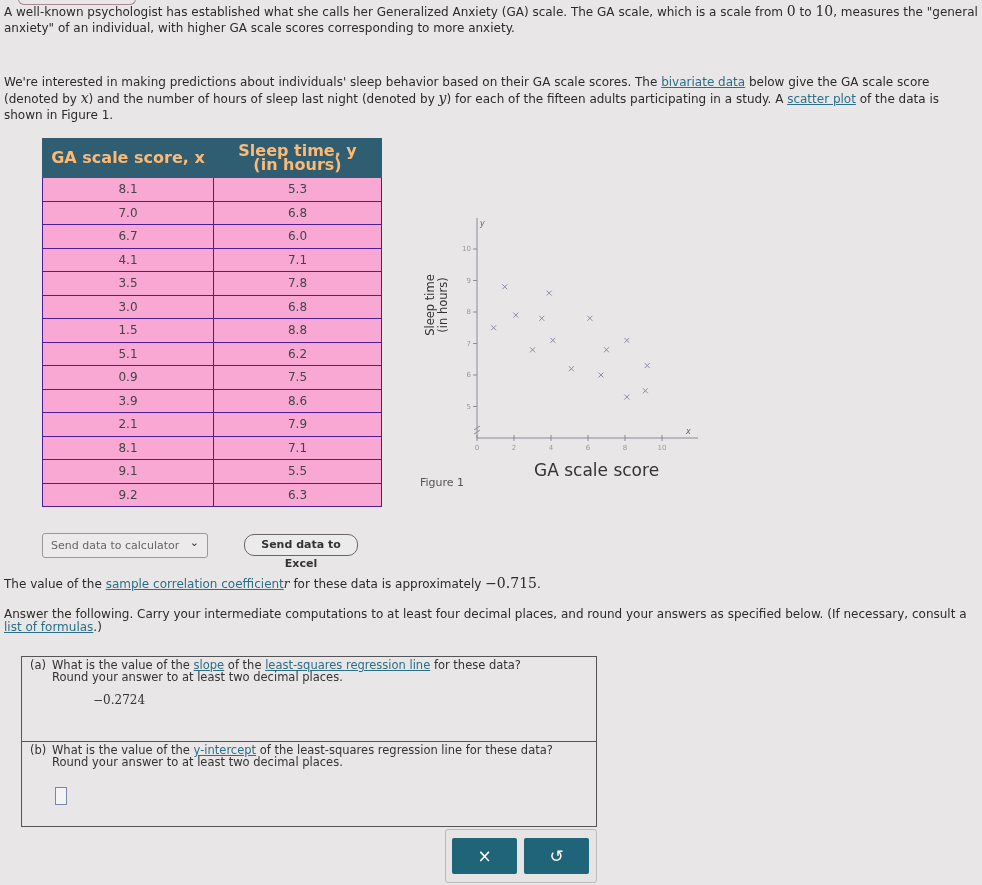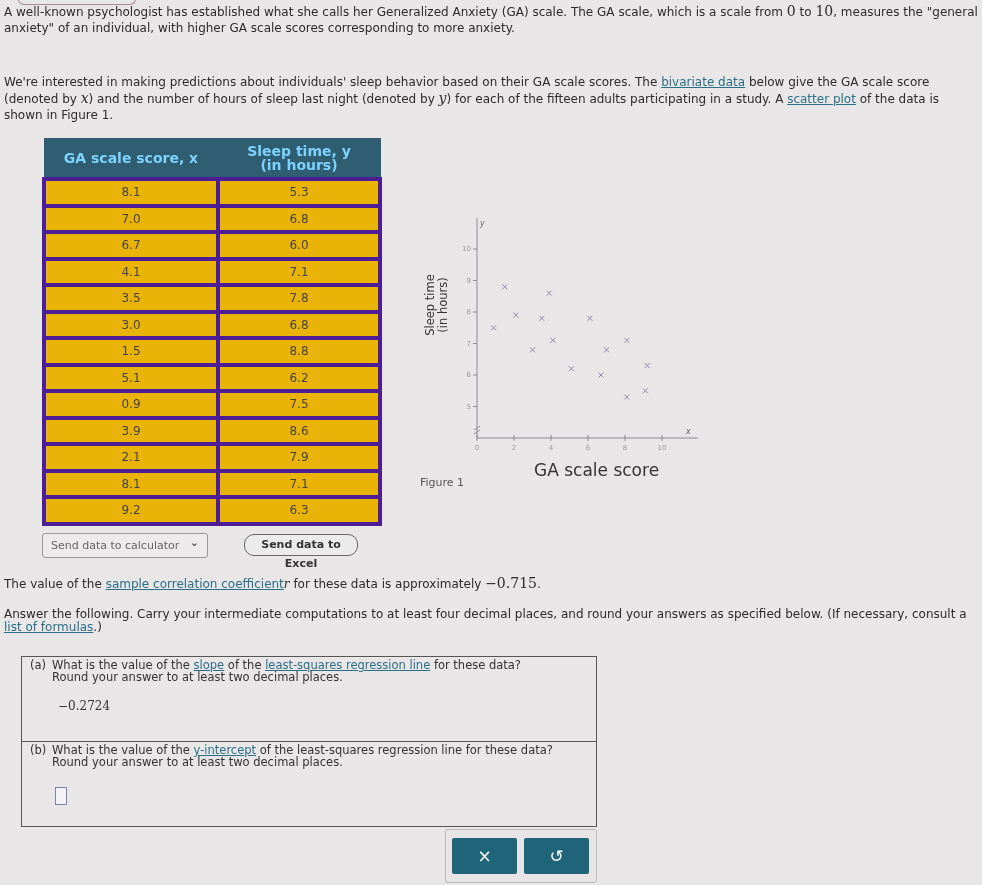--- a/index.html
+++ b/index.html
@@ -18,26 +18,26 @@
   .para { position: absolute; left: 4px; line-height: 16px; font-size: 12px; }
   .link { color: #2a6f87; text-decoration: underline; cursor: pointer; }
   .math { font-family: "DejaVu Serif", serif; font-size: 14px; }
 
   
   table.data {
     position: absolute; left: 42px; top: 138px; width: 340px;
     border-collapse: collapse; font-size: 12px;
   }
   table.data th {
-    background: #2f5d72; color: #7dd3fc; font-weight: bold;
-    height: 36px; border: 1px solid #2f5d72; font-size: 14px; line-height: 14px;
+    background: #2f5d72; color: #fdba74; font-weight: bold;
+    height: 36px; border: 1px solid #2f5d72; font-size: 16px; line-height: 14px;
   }
   table.data td {
-    height: 22.5px; text-align: center; border: 4px solid #4c1d95;
-    background: #eab308; color: #444; padding: 0; vertical-align: middle;
+    height: 22.5px; text-align: center; border: 1px solid #4c1d95;
+    background: #f9a8d4; color: #444; padding: 0; vertical-align: middle;
   }
   table.data td:first-child { width: 170px; }
 
   .calc-select {
     position: absolute; left: 42px; top: 533px; width: 166px; height: 25px;
     border: 1px solid #999; border-radius: 3px; background: #eceaea;
     font-size: 11px; color: #666; display: flex; align-items: center; padding-left: 8px; box-sizing: border-box;
   }
   .calc-select .chev { position: absolute; right: 8px; top: 2px; font-size: 11px; color: #333; }
   .excel-btn {
@@ -143,20 +143,24 @@
         <td>3.9</td>
         <td>8.6</td>
       </tr>
     <tr>
         <td>2.1</td>
         <td>7.9</td>
       </tr>
     <tr>
         <td>8.1</td>
         <td>7.1</td>
+      </tr>
+    <tr>
+        <td>9.1</td>
+        <td>5.5</td>
       </tr>
     <tr>
         <td>9.2</td>
         <td>6.3</td>
       </tr>
   </tbody>
 </table>
 
 <div class="calc-select">
   <span>Send data to calculator</span>
@@ -226,21 +230,21 @@
 <div class="para" style="top:608px; width:975px; line-height:13px;">
   <span>Answer the following. Carry your intermediate computations to at least four decimal places, and round your answers as specified below. (If necessary, consult a</span><br>
   <span class="link">list of formulas</span><span>.)</span>
 </div>
 
 <div class="qbox" style="top:656px; height:86px;">
   <div class="q">
     <span class="letter">(a)</span><span>What is the value of the </span><span class="link">slope</span><span> of the </span><span class="link">least-squares regression line</span><span> for these data?</span><br>
     <span class="sub">Round your answer to at least two decimal places.</span>
   </div>
-  <div class="answer-val" style="top:42px;">−0.2724</div>
+  <div class="answer-val" style="top:36px;margin-left:35px;">−0.2724</div>
 </div>
 
 <div class="qbox" style="top:741px; height:86px;">
   <div class="q">
     <span class="letter">(b)</span><span>What is the value of the </span><span class="link">y-intercept</span><span> of the least-squares regression line for these data?</span><br>
     <span class="sub">Round your answer to at least two decimal places.</span>
   </div>
   <div class="answer-input" style="top:45px;"></div>
 </div>
 

